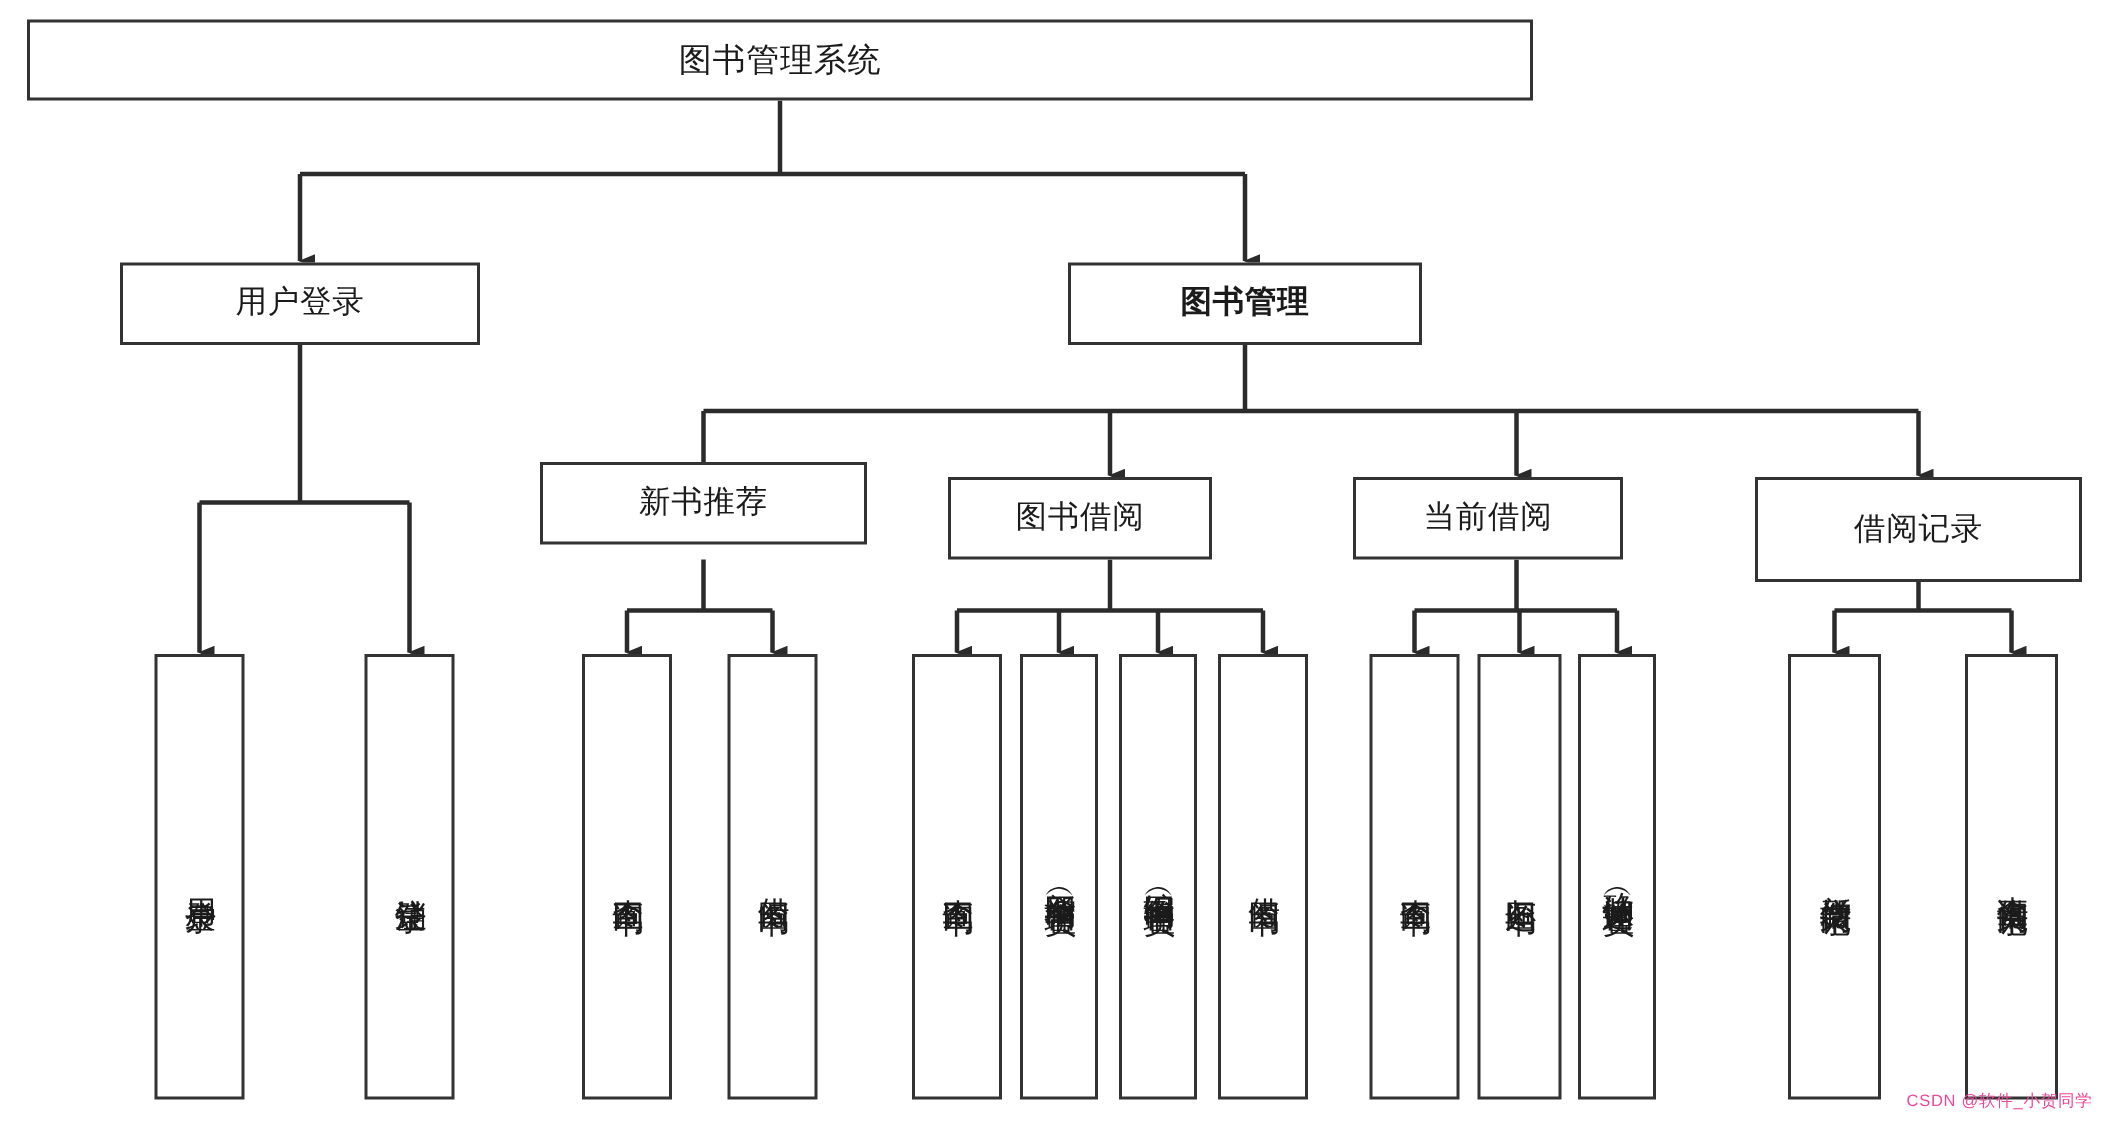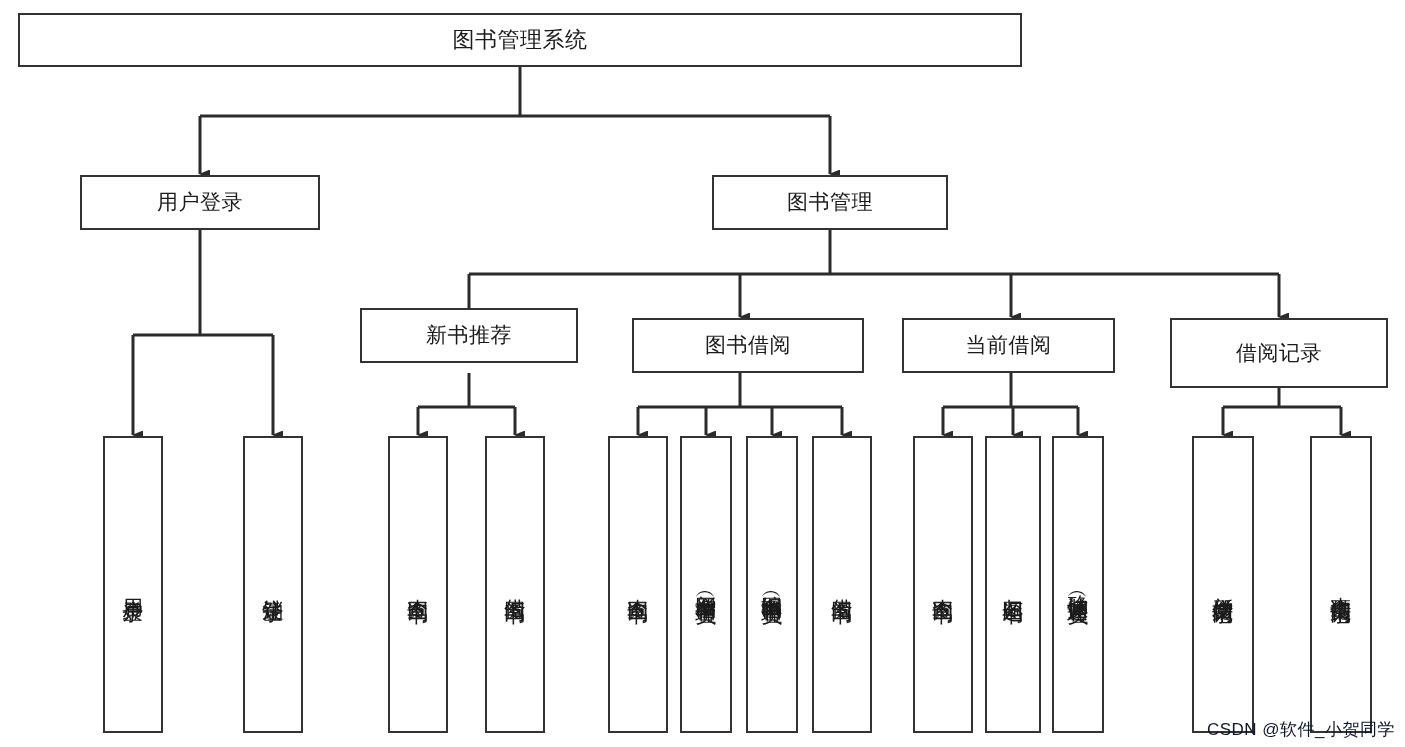--- a/index.html
+++ b/index.html
@@ -59,22 +59,22 @@
     font-size: 21px;
     line-height: 1.12;
     letter-spacing: 1.5px;
     white-space: normal;
     max-height: 100%;
   }
   #watermark {
     position: absolute;
     right: 10px;
     bottom: 6px;
-    font-size: 17px;
-    color: #0f172a;
+    font-size: 11px;
+    color: #ec4899;
     letter-spacing: 0.5px;
     white-space: nowrap;
     font-family: "Liberation Sans", "DejaVu Sans", sans-serif;
   }
 </style>
 </head>
 <body>
 
 <div id="diagram-root">
 
@@ -121,30 +121,30 @@
       </g>
   </svg>
 
   <div id="nodes-layer">
       <div class="node horizontal root" style="left: 18px; top: 13px; width: 1004px; height: 54px;">
         <span class="node-label">图书管理系统</span>
       </div>
       <div class="node horizontal" style="left: 80px; top: 175px; width: 240px; height: 55px;">
         <span class="node-label">用户登录</span>
       </div>
-      <div class="node horizontal" style="left: 712px; top: 175px; width: 236px; height: 55px;">
+      <div class="node horizontal" style="left: 712px; top: 175px; width: 236px; height: 55px; font-weight: bold;">
         <span class="node-label">图书管理</span>
       </div>
       <div class="node horizontal" style="left: 360px; top: 308px; width: 218px; height: 55px;">
         <span class="node-label">新书推荐</span>
       </div>
-      <div class="node horizontal" style="left: 632px; top: 318px; width: 232px; height: 55px;">
+      <div class="node horizontal" style="left: 632px; top: 318px; width: 176px; height: 55px;">
         <span class="node-label">图书借阅</span>
       </div>
-      <div class="node horizontal" style="left: 902px; top: 318px; width: 213px; height: 55px;">
+      <div class="node horizontal" style="left: 902px; top: 318px; width: 180px; height: 55px;">
         <span class="node-label">当前借阅</span>
       </div>
       <div class="node horizontal" style="left: 1170px; top: 318px; width: 218px; height: 70px;">
         <span class="node-label">借阅记录</span>
       </div>
       <div class="node vertical" style="left: 103px; top: 436px; width: 60px; height: 297px;">
         <span class="node-label">用户登录</span>
       </div>
       <div class="node vertical" style="left: 243px; top: 436px; width: 60px; height: 297px;">
         <span class="node-label">注销登录</span>

